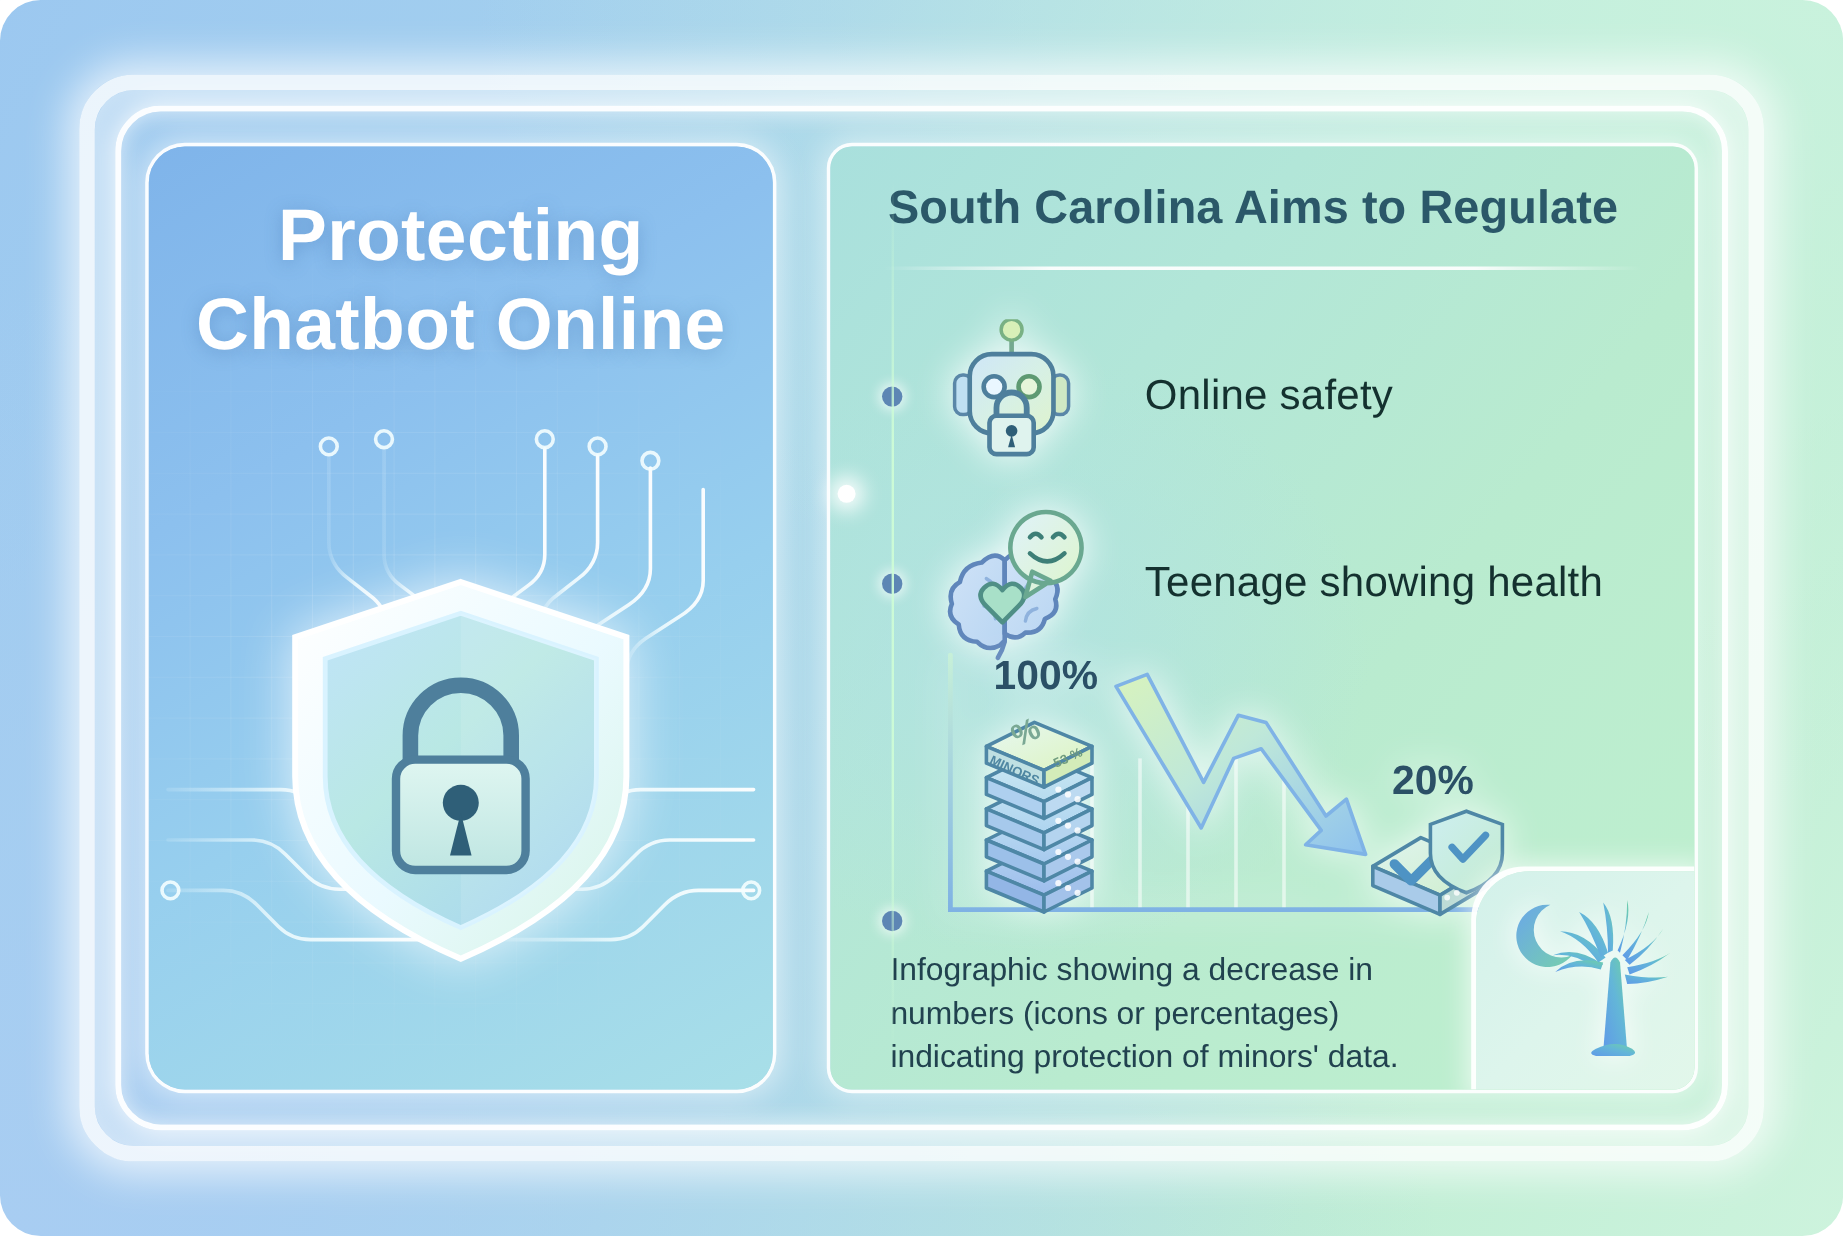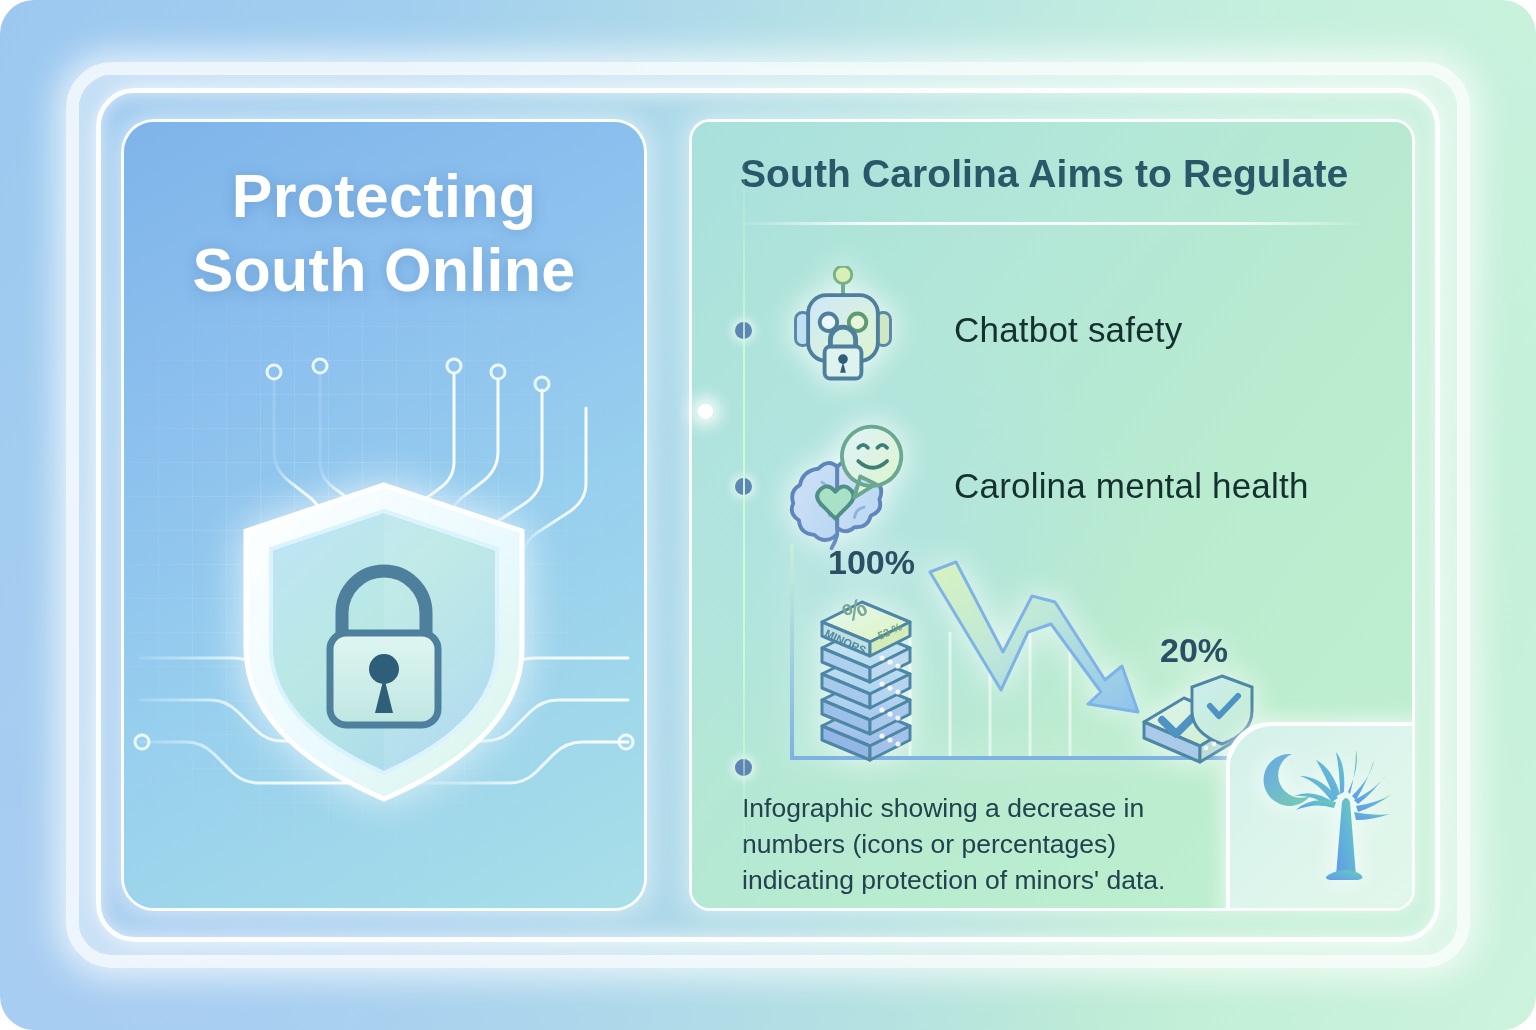--- a/index.html
+++ b/index.html
@@ -294,21 +294,21 @@
           <circle cx="330" cy="244" r="7"></circle>
           <circle cx="374" cy="250" r="7"></circle>
           <circle cx="418" cy="262" r="7"></circle>
           <circle cx="18" cy="620" r="7"></circle>
           <circle cx="502" cy="620" r="7"></circle>
         </g>
       </svg>
 
       <div class="left-title">
         <span>Protecting</span>
-        <span class="l2">South Online</span>
+        <span class="l2">Chatbot Online</span>
       </div>
 
       <div class="shield-wrap">
         <svg viewBox="0 0 300 330" width="300" height="330">
           <defs>
             <linearGradient id="shOuter" x1="0" y1="0" x2="1" y2="1">
               <stop offset="0%" stop-color="#ffffff"></stop>
               <stop offset="55%" stop-color="#eafaff"></stop>
               <stop offset="100%" stop-color="#d6f4e6"></stop>
             </linearGradient>
@@ -358,21 +358,21 @@
               <rect x="99" y="48" width="15" height="34" rx="7" fill="#cfe8c4" stroke="#5a87a8" stroke-width="3"></rect>
               <rect x="29" y="30" width="72" height="68" rx="19" fill="url(#botG)" stroke="#4e7f9c" stroke-width="4"></rect>
               <circle cx="50" cy="58" r="9" fill="#eaf7ff" stroke="#4e7f9c" stroke-width="4"></circle>
               <circle cx="80" cy="58" r="9" fill="#e6f6da" stroke="#5e9a72" stroke-width="4"></circle>
               <path d="M52 84 v-8 a13 13 0 0 1 26 0 v8" fill="none" stroke="#4e7f9c" stroke-width="5" stroke-linecap="round"></path>
               <rect x="46" y="83" width="38" height="33" rx="6" fill="#dff3ee" stroke="#4e7f9c" stroke-width="4"></rect>
               <circle cx="65" cy="96" r="5" fill="#2f5f78"></circle>
               <path d="M65 99 l-3 11 h6 Z" fill="#2f5f78"></path>
             </svg>
           </span>
-          <span class="blabel">Chatbot safety</span>
+          <span class="blabel">Online safety</span>
         </div>
 
         <div class="brow">
           <span class="bdot"></span>
           <span class="bicon">
             <svg viewBox="0 0 140 140" width="134" height="134">
               <defs>
                 <linearGradient id="brainG" x1="0" y1="0" x2="1" y2="1">
                   <stop offset="0%" stop-color="#cfe2f7"></stop>
                   <stop offset="100%" stop-color="#b9d6f2"></stop>
@@ -393,21 +393,21 @@
               </g>
               <path d="M62 76 q-8 -10 -16 -2 q-7 7 2 16 l14 14 l14 -14 q9 -9 2 -16 q-8 -8 -16 2 Z" fill="#a8e0c8" stroke="#4f8f86" stroke-width="4" stroke-linejoin="round"></path>
               <path d="M100 8 a31 31 0 1 1 -0.2 0 Z M88 60 l-6 22 l22 -14 Z" fill="url(#bubG)" stroke="#6aa890" stroke-width="4" stroke-linejoin="round"></path>
               <g fill="none" stroke="#3d7f77" stroke-width="4" stroke-linecap="round">
                 <path d="M86 30 q5 -6 10 0"></path>
                 <path d="M106 30 q5 -6 10 0"></path>
                 <path d="M86 44 q15 14 30 0"></path>
               </g>
             </svg>
           </span>
-          <span class="blabel">Carolina mental health</span>
+          <span class="blabel">Teenage showing health</span>
         </div>
       </div>
 
       <div class="chart-row">
         <span class="bdot" style="margin-top:46px"></span>
 
         <div class="chart-area">
           <svg viewBox="0 0 520 236" width="520" height="236">
             <defs>
               <linearGradient id="axisG" x1="0" y1="0" x2="0" y2="1">

